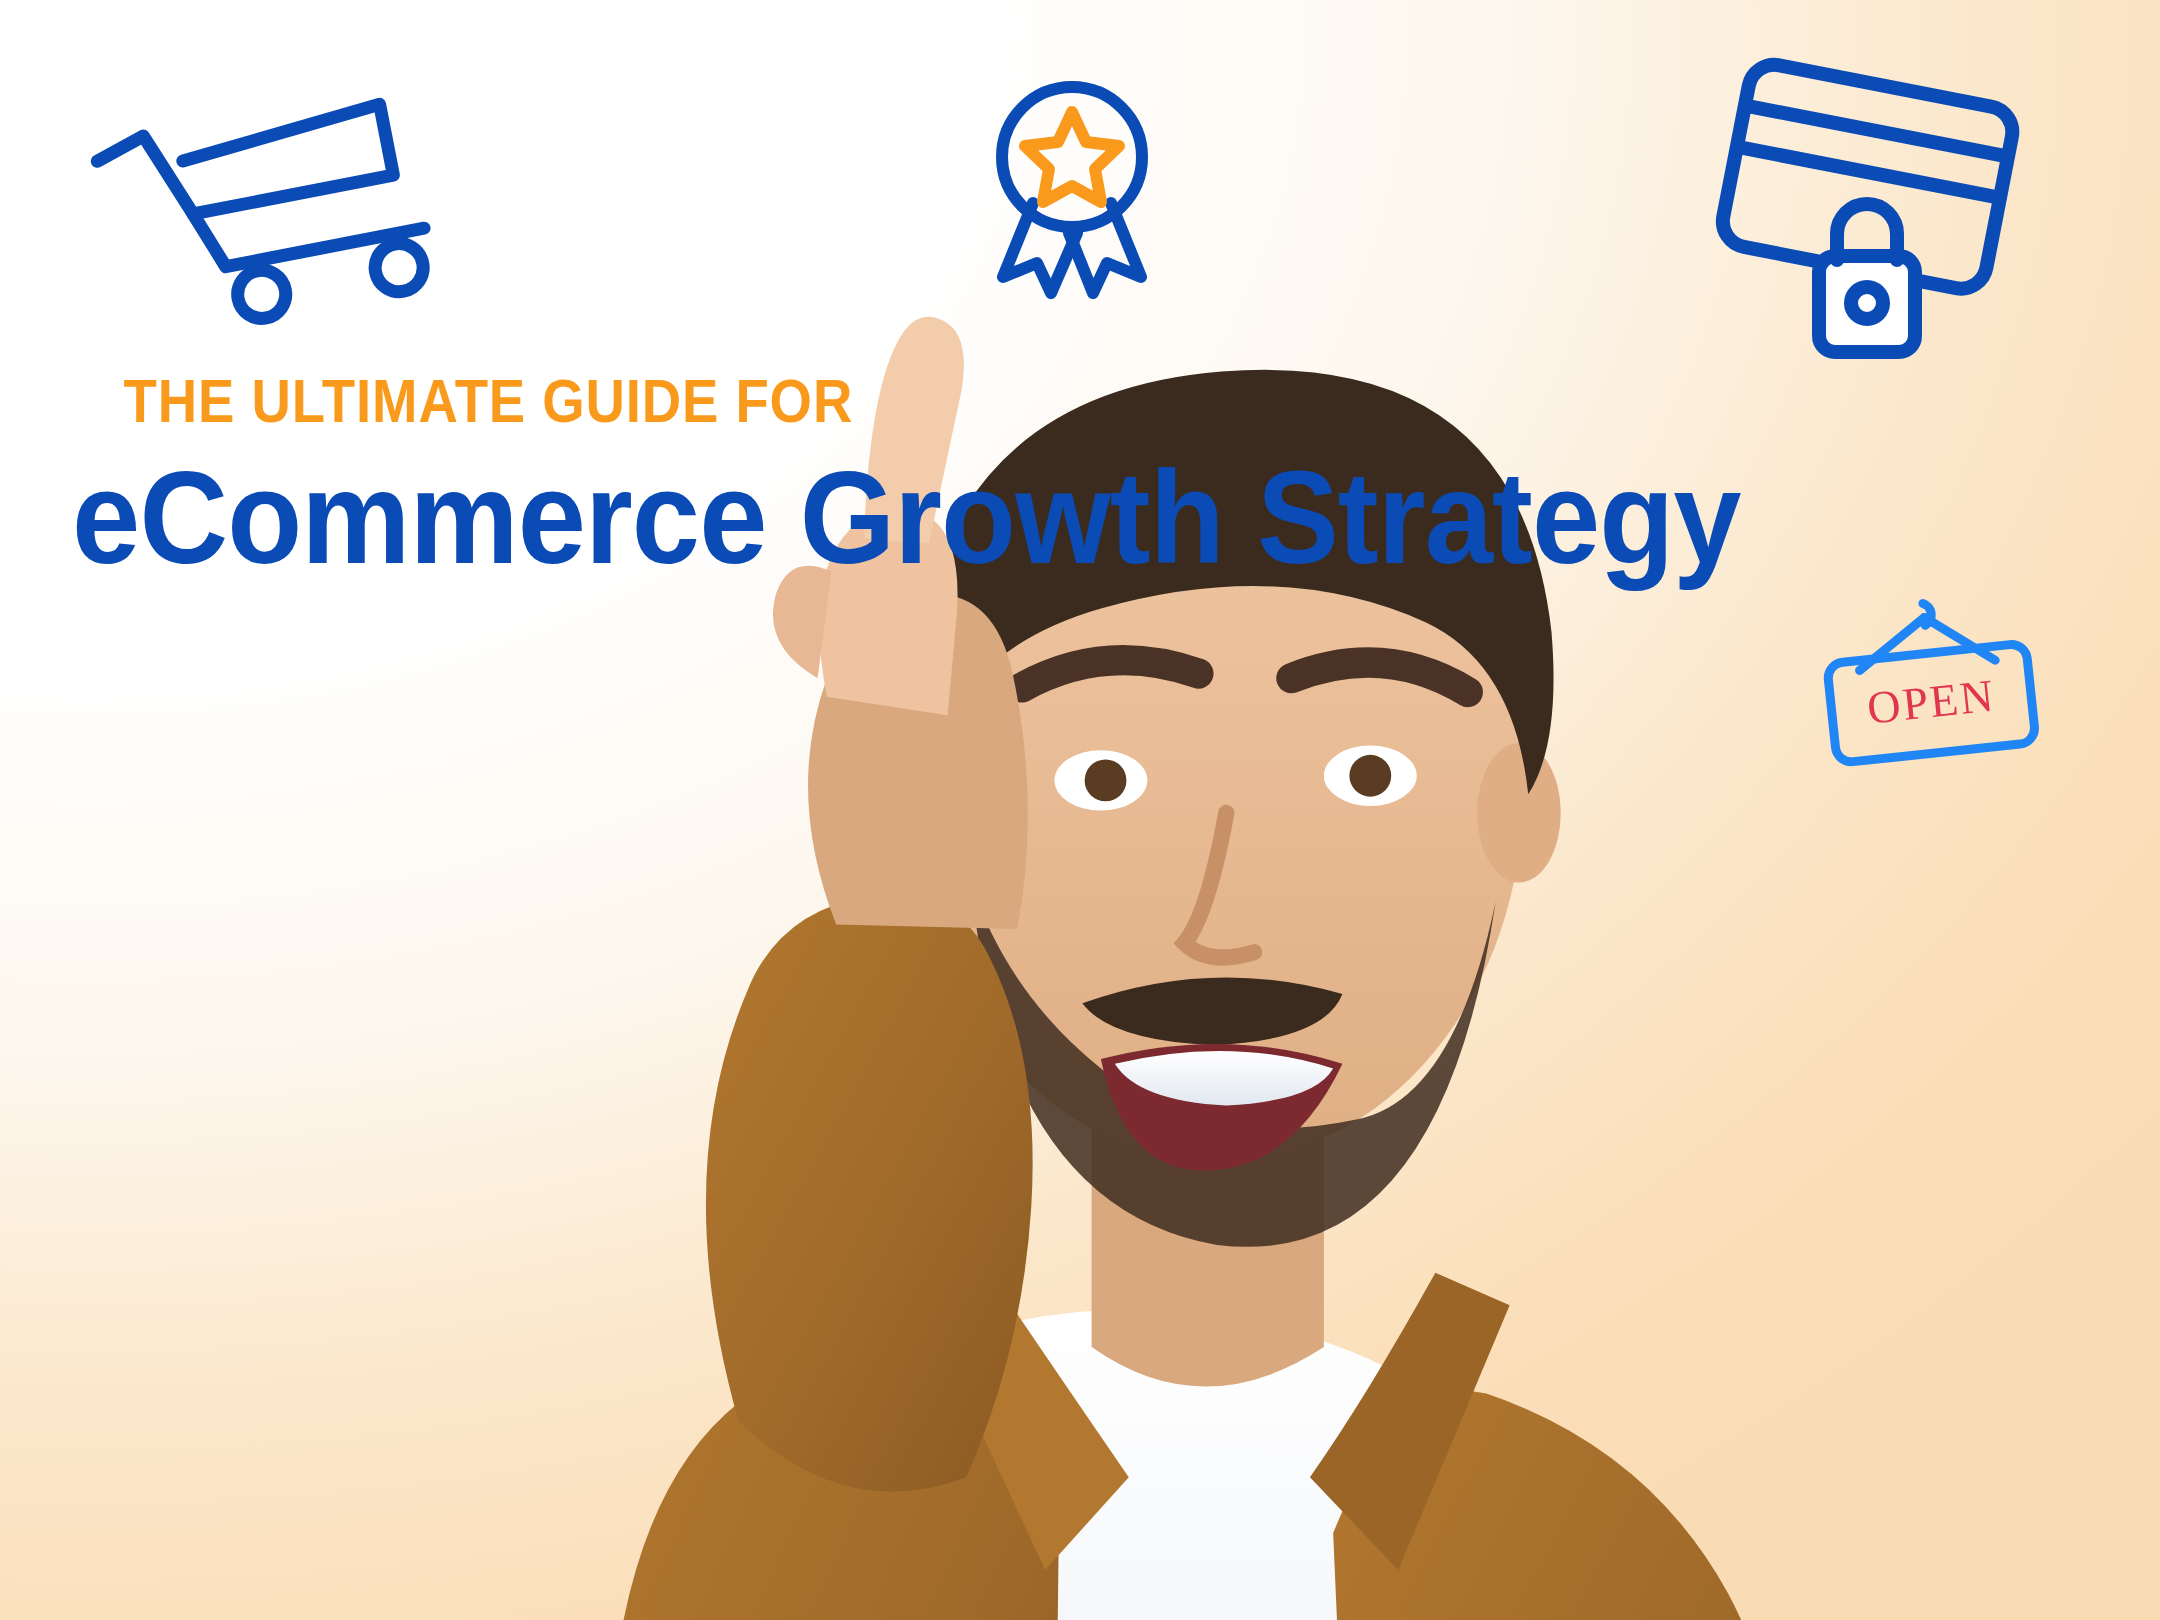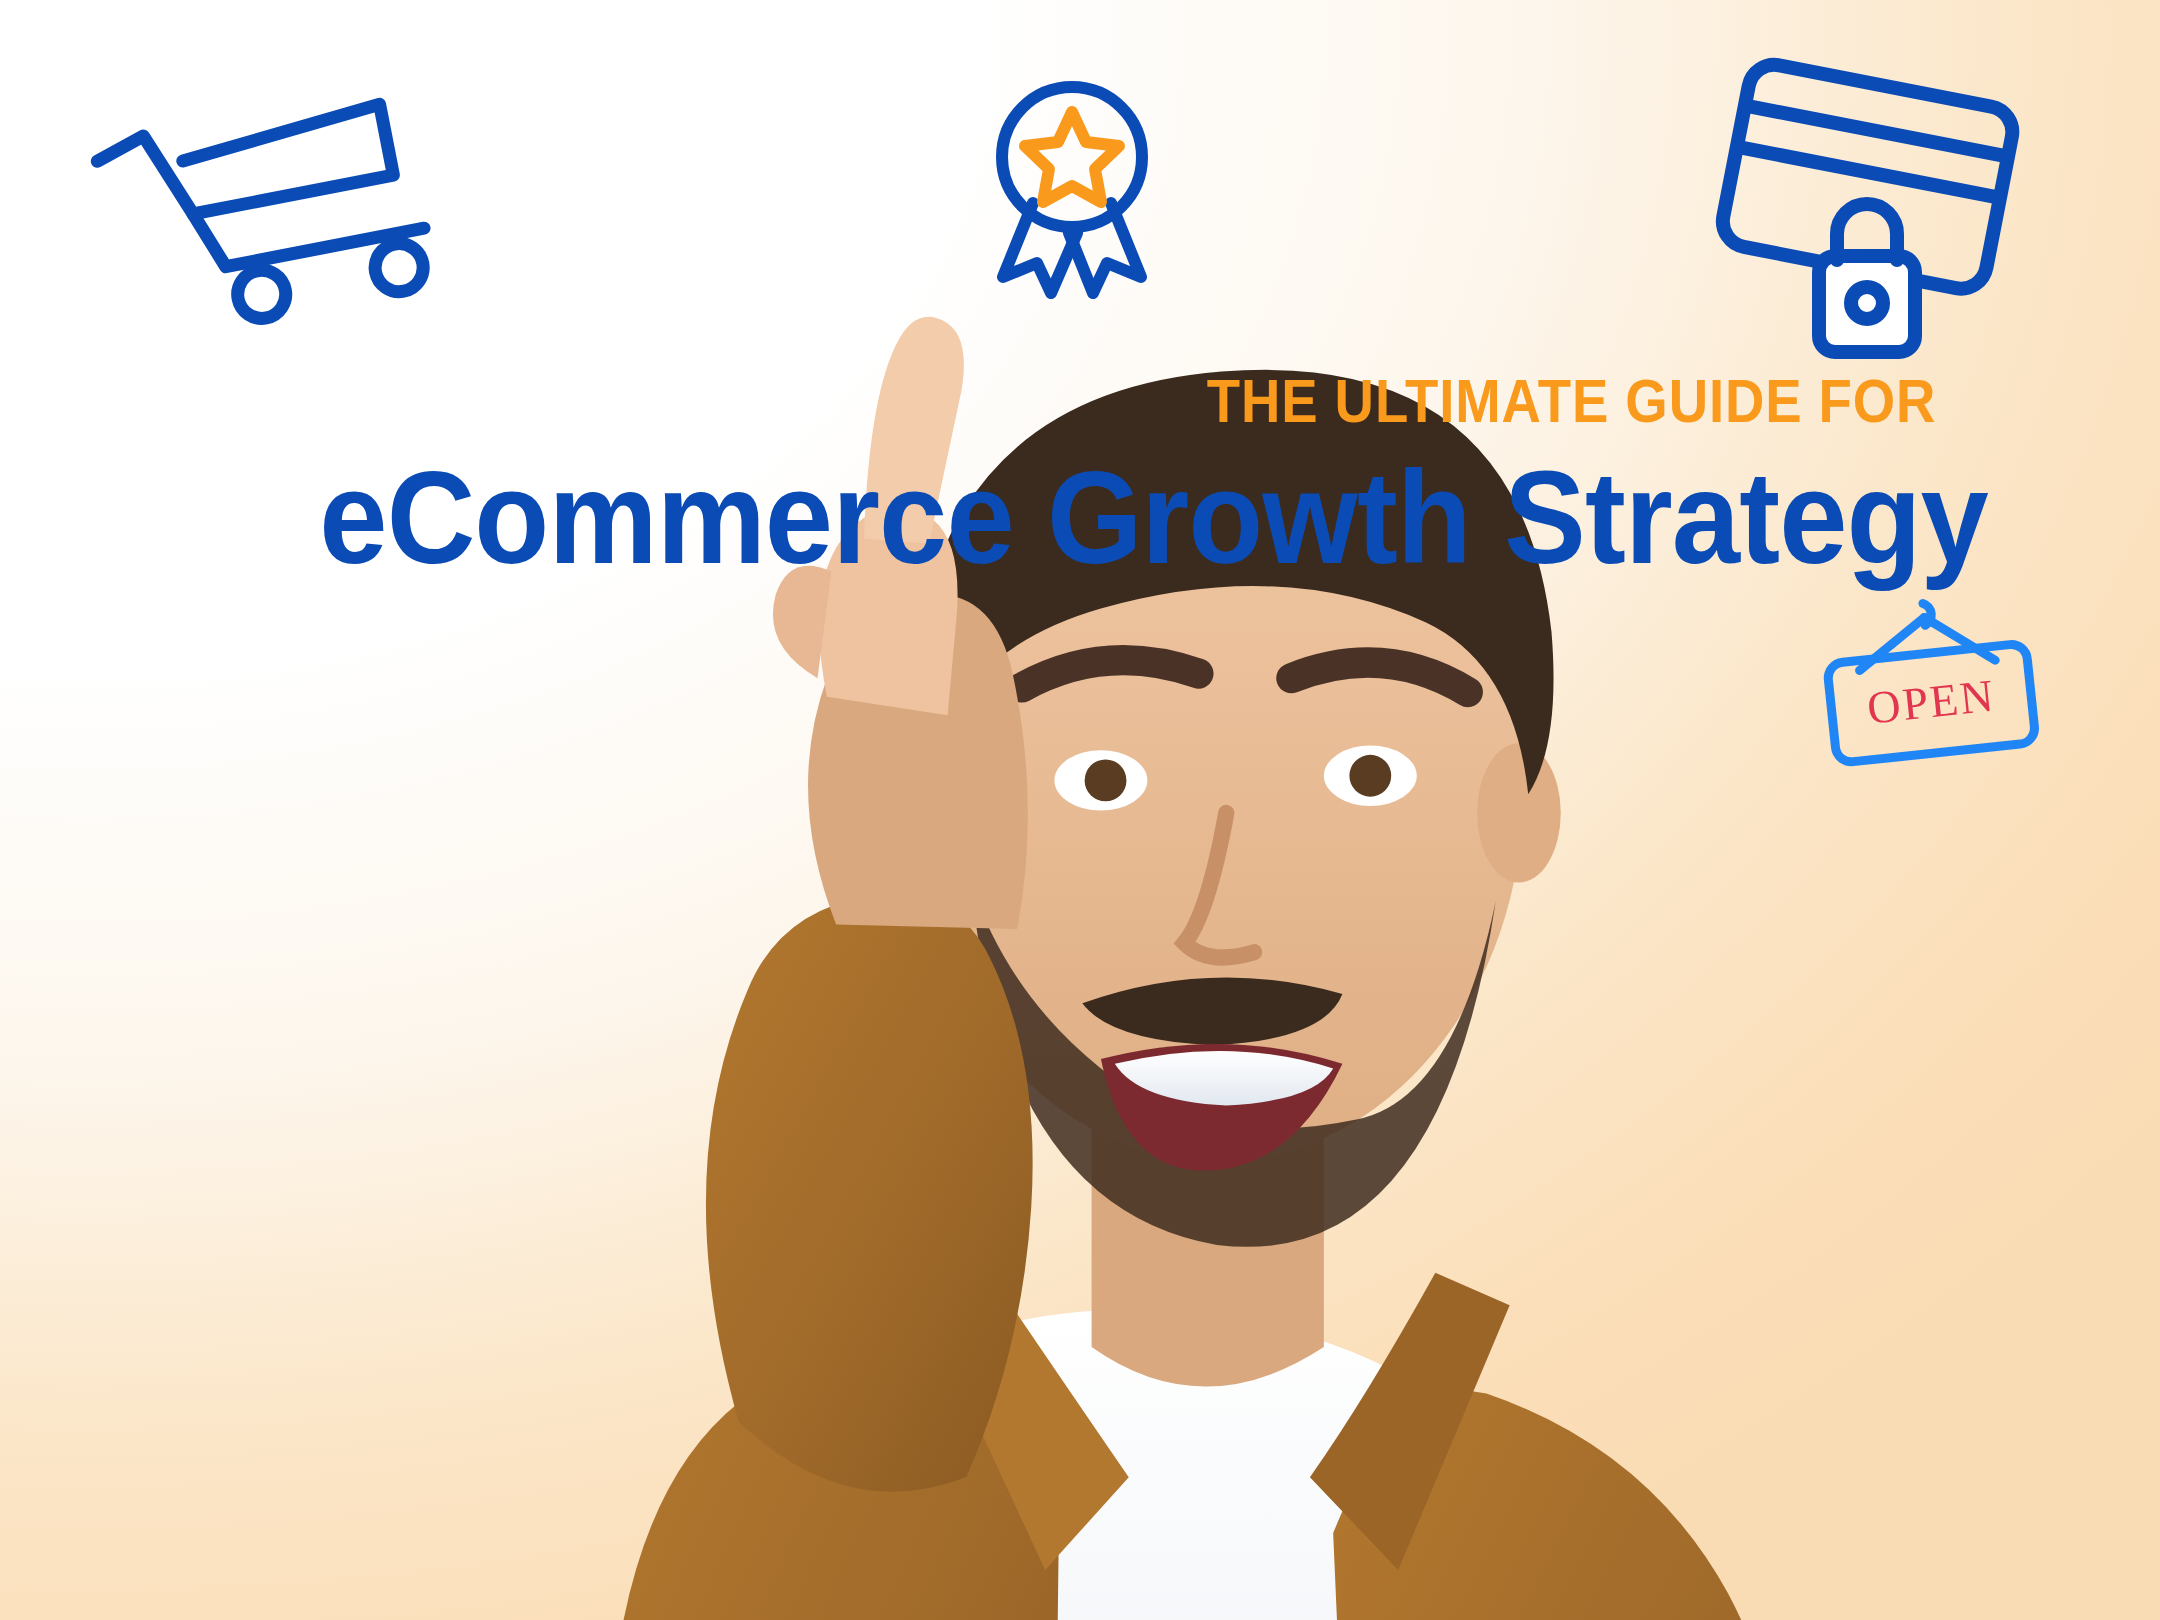--- a/index.html
+++ b/index.html
@@ -16,21 +16,21 @@
     background:
       radial-gradient(120% 115% at 4% 2%, #ffffff 0%, #ffffff 34%, #fdf6ec 56%, #fbe7ca 74%, #fbdfba 88%, #fadcb4 100%);
   }
 
   
   .headline {
     position: absolute;
     left: 0;
     top: 370px;
     width: 2060px;
-    text-align: right;
+    text-align: left;
     pointer-events: none;
   }
   .kicker {
     font-family: "Liberation Sans Narrow", "Liberation Sans", sans-serif;
     font-weight: 700;
     font-size: 62px;
     letter-spacing: 1px;
     color: #F99A1C;
     transform: scaleX(0.88);
     transform-origin: center;

